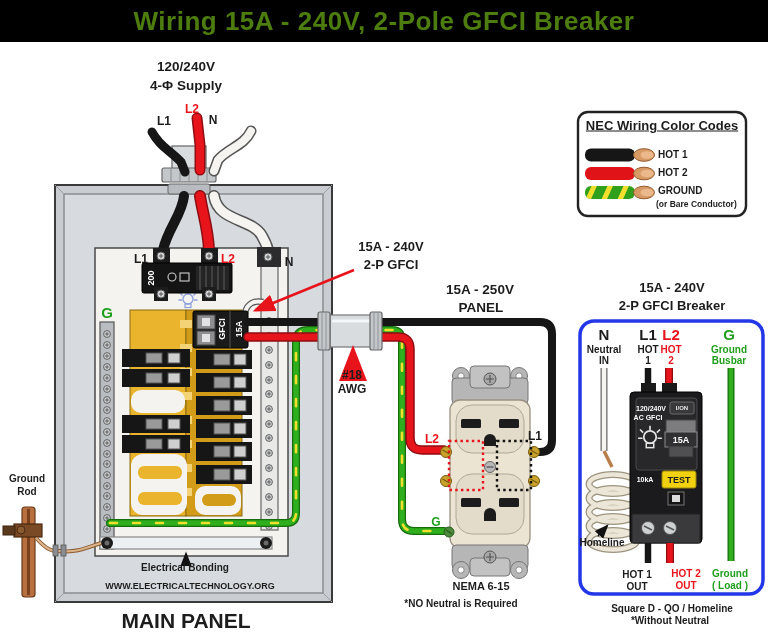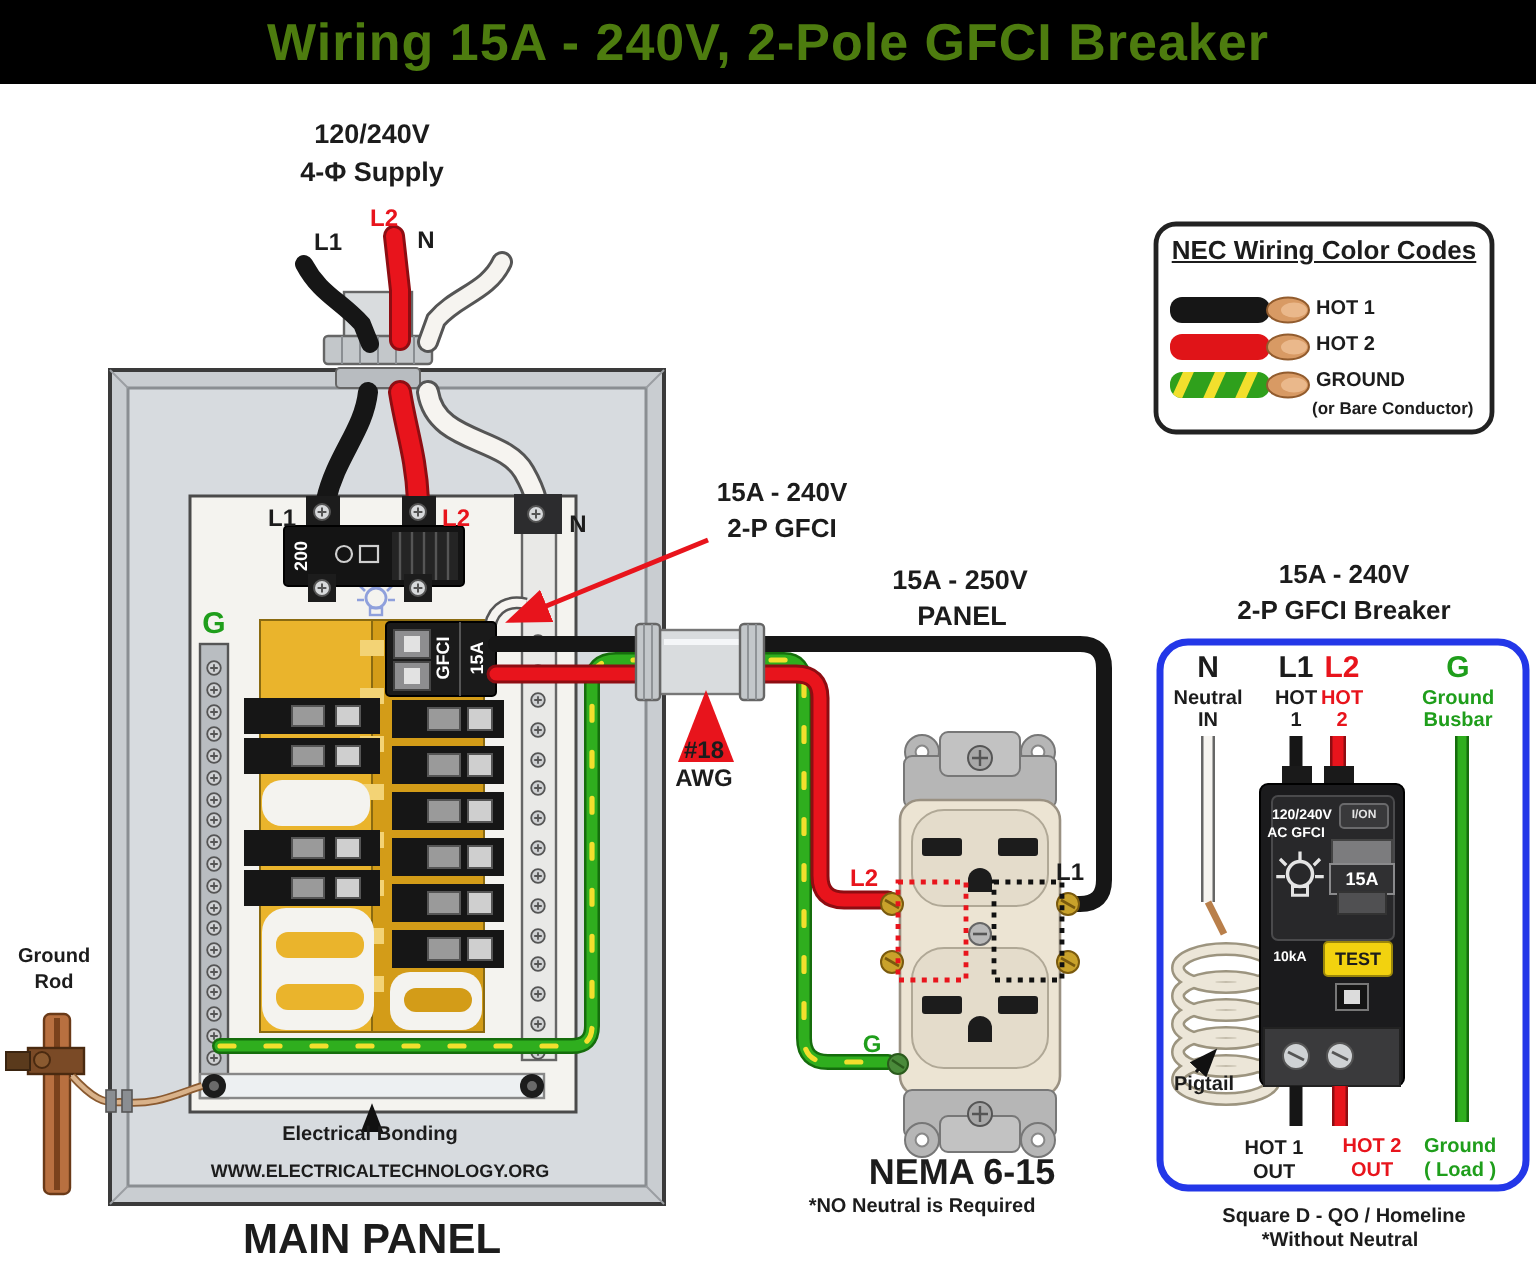--- a/index.html
+++ b/index.html
@@ -10,21 +10,21 @@
   .titlebar span{color:#4d7c0f;font-weight:bold;font-size:26px;letter-spacing:.5px;}
   svg.art{position:absolute;left:0;top:0;z-index:1;}
   .lbl{position:absolute;font-weight:bold;color:#1c1c1c;white-space:nowrap;line-height:1;
        transform:translate(-50%,-50%);z-index:2;}
   .lft{transform:translate(0,-50%);}
   .vert{transform:translate(-50%,-50%) rotate(-90deg);}
   .und{text-decoration:underline;text-align:right;}
   .red{color:#e8141c}.grn{color:#1f9e1b}.wht{color:#fff}.gry{color:#e4e4e4}
   .fs6{font-size:6px}.fs7{font-size:7px}.fs8{font-size:8.5px}.fs9{font-size:9px}
   .fs10{font-size:10px}.fs11{font-size:10px}.fs12{font-size:12px}.fs13{font-size:13px}
-  .fs14{font-size:13.5px}.fs15{font-size:15px}.fs16{font-size:18px}.fs21{font-size:21px}
+  .fs14{font-size:13.5px}.fs15{font-size:15px}.fs16{font-size:11px}.fs21{font-size:21px}
 </style>
 </head>
 <body>
 
 <div class="stage">
 
   <div class="titlebar">
     <span>Wiring 15A - 240V, 2-Pole GFCI Breaker</span>
   </div>
 
@@ -459,21 +459,21 @@
   <div class="lbl fs15 grn" style="left:729px;top:334px">G</div>
   <div class="lbl fs10 grn" style="left:729px;top:350px">Ground</div>
   <div class="lbl fs10 grn" style="left:729px;top:361px">Busbar</div>
 
   <div class="lbl fs7 wht" style="left:651px;top:408px">120/240V</div>
   <div class="lbl fs7 wht" style="left:648px;top:417px">AC GFCI</div>
   <div class="lbl fs6 gry" style="left:682px;top:408px">I/ON</div>
   <div class="lbl fs9 wht" style="left:681px;top:440px">15A</div>
   <div class="lbl fs7 wht" style="left:645px;top:479px">10kA</div>
   <div class="lbl fs9" style="left:679px;top:480px">TEST</div>
-  <div class="lbl fs10" style="left:602px;top:543px">Pigtail</div>
+  <div class="lbl fs10" style="left:602px;top:543px">Homeline</div>
 
   <div class="lbl fs11" style="left:637px;top:575px">HOT 1</div>
   <div class="lbl fs11" style="left:637px;top:587px">OUT</div>
   <div class="lbl fs11 red" style="left:686px;top:574px">HOT 2</div>
   <div class="lbl fs11 red" style="left:686px;top:586px">OUT</div>
   <div class="lbl fs11 grn" style="left:730px;top:574px">Ground</div>
   <div class="lbl fs11 grn" style="left:730px;top:586px">( Load )</div>
   <div class="lbl fs11" style="left:672px;top:609px">Square D - QO / Homeline</div>
   <div class="lbl fs10" style="left:670px;top:621px">*Without Neutral</div>
 

